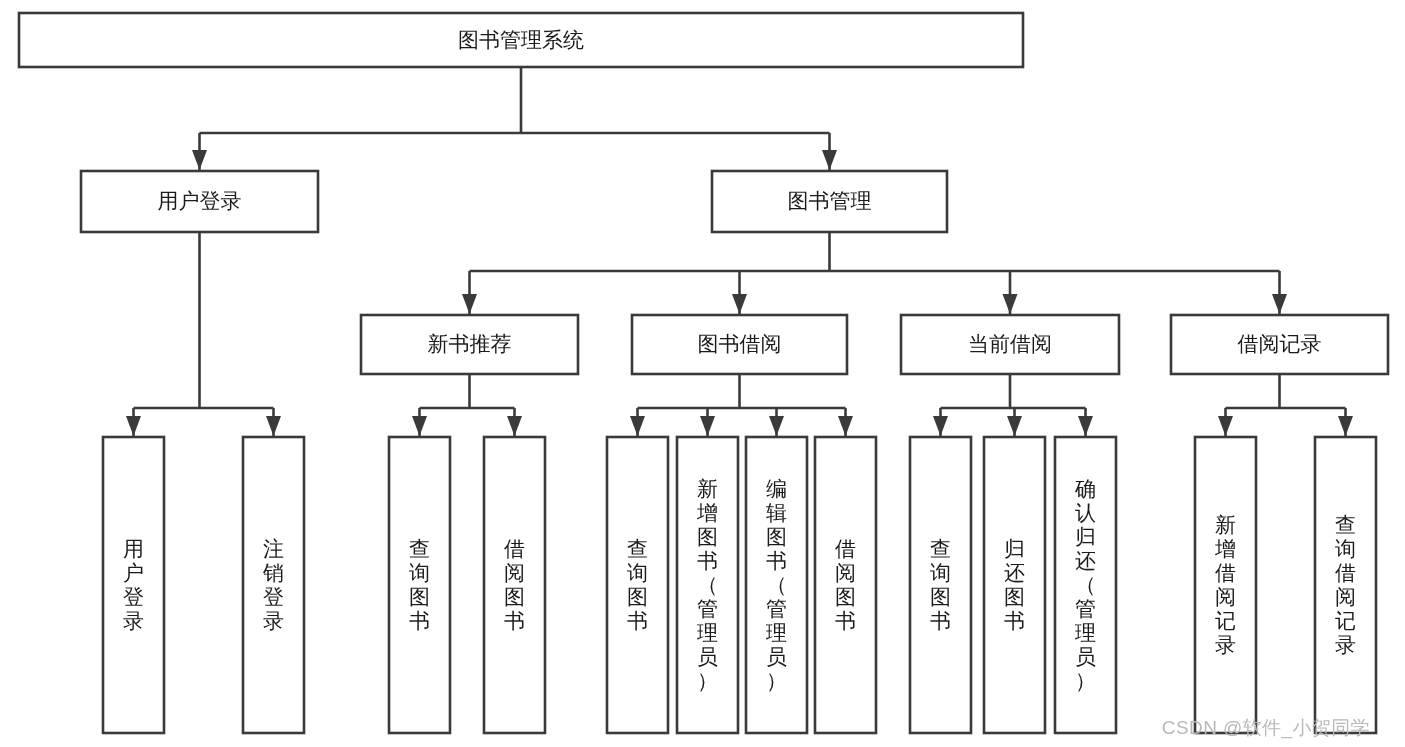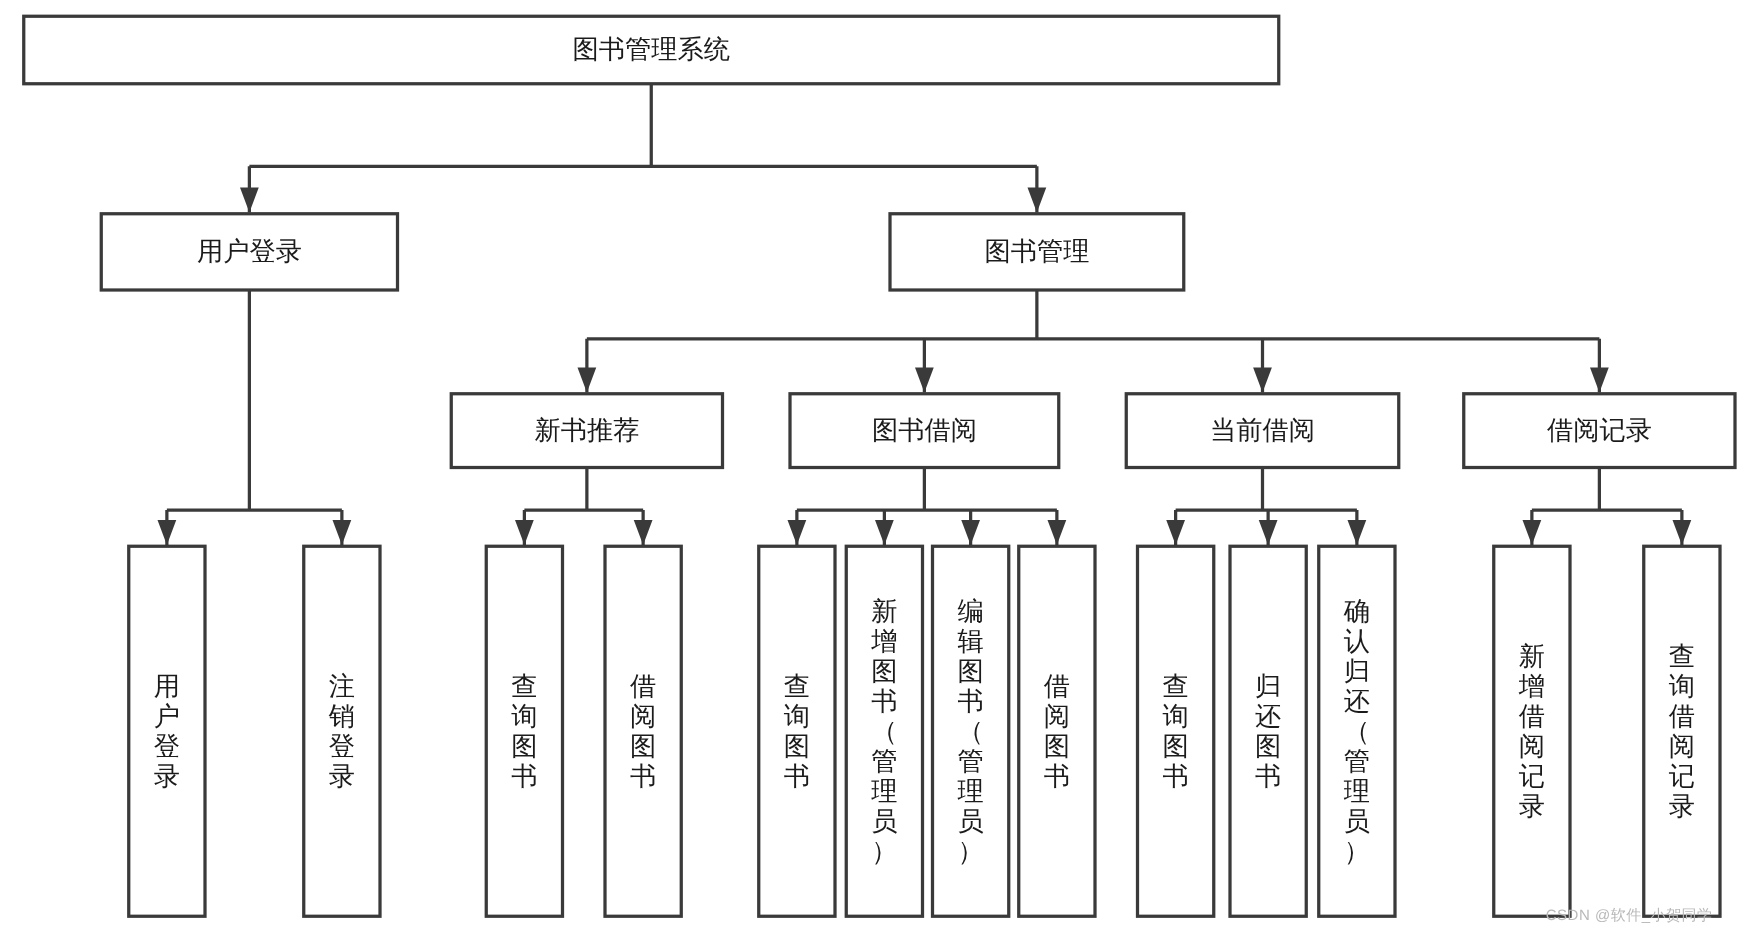--- a/index.html
+++ b/index.html
@@ -53,21 +53,21 @@
     font-family: "Liberation Sans", "DejaVu Sans", sans-serif;
     font-size: 21px;
     fill: #1b1b1b;
     text-anchor: middle;
   }
   .watermark-text {
     position: absolute;
     right: 10px;
     bottom: 6px;
     font-family: "Liberation Sans", "DejaVu Sans", sans-serif;
-    font-size: 12px;
+    font-size: 19px;
     color: #b9b9b9;
     letter-spacing: 0.4px;
     white-space: nowrap;
     user-select: none;
   }
 </style>
 </head>
 <body>
 
 <div id="diagram-root">

